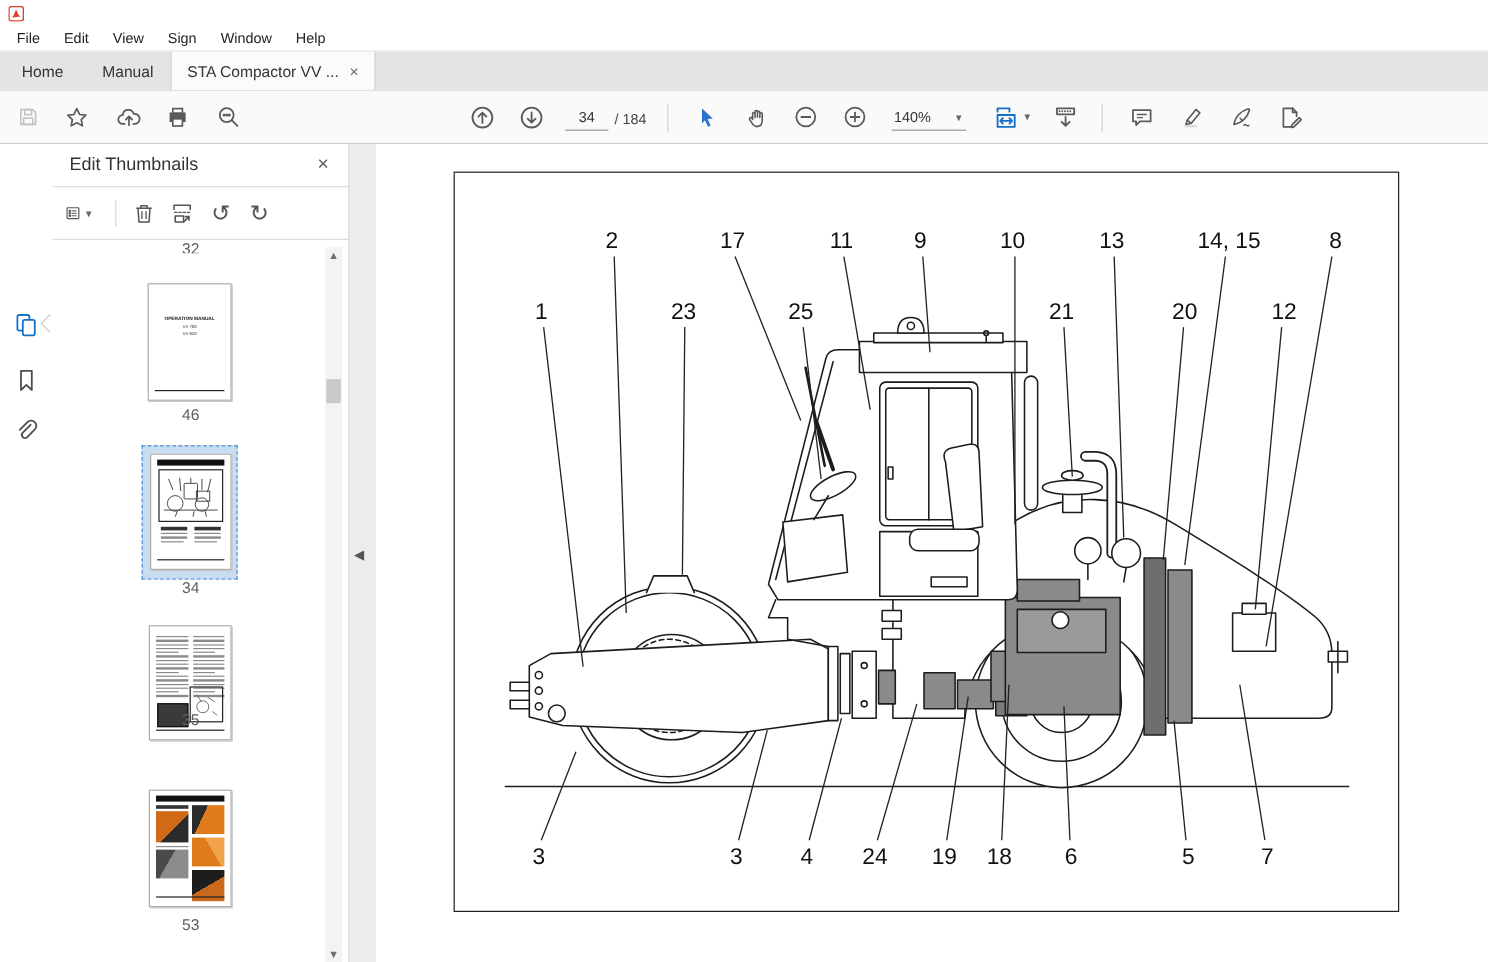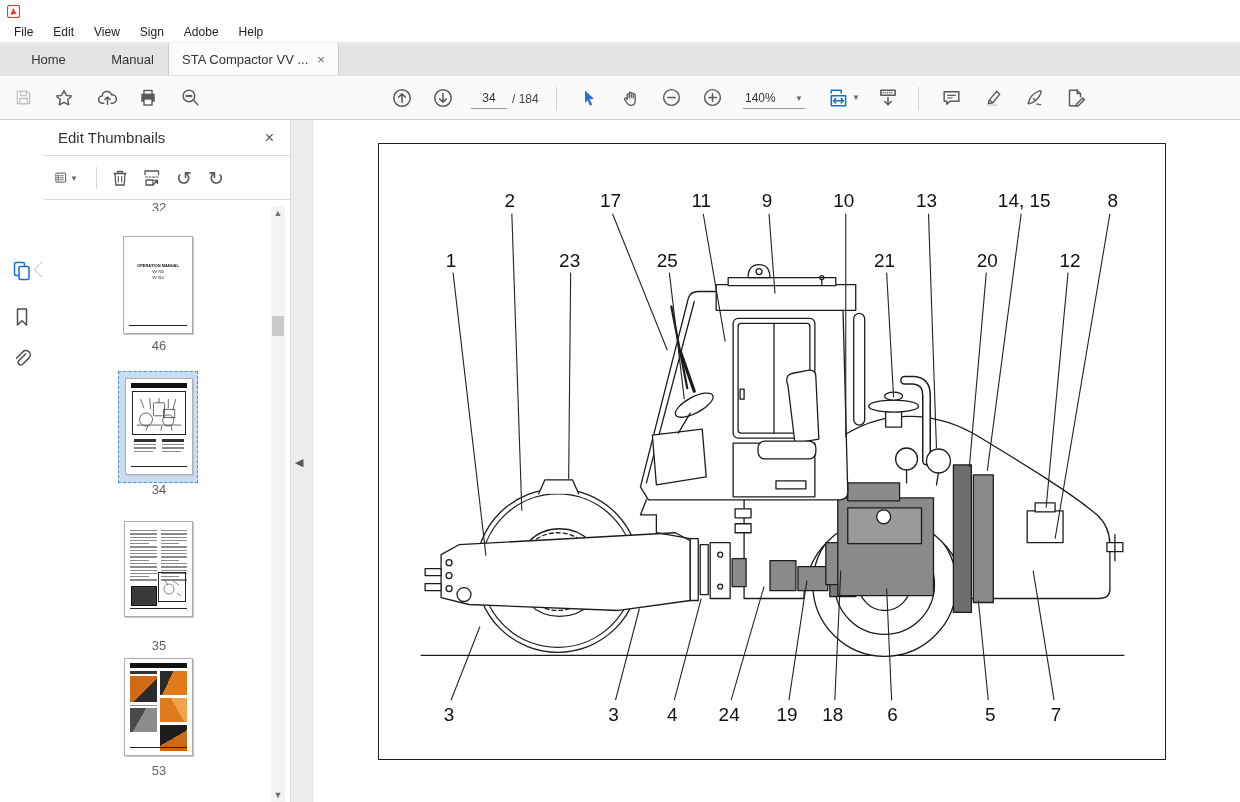--- a/index.html
+++ b/index.html
@@ -7,21 +7,21 @@
     font-family:"Liberation Sans", sans-serif; }
   
   .titlebar { height:22px; display:flex; align-items:center; gap:6px; padding-left:7px;
     font-size:12px; color:#101010; background:#fff; }
   .menubar { height:20px; display:flex; align-items:center; padding-left:4px;
     font-size:12px; color:#222; background:#fff; }
   .menu-item { padding:1px 10px; cursor:default; }
   .tabbar { height:33px; background:#e4e4e4; display:flex; align-items:stretch;
     border-top:1px solid #efefef; }
   .tab { width:71px; display:flex; align-items:center; justify-content:center;
-    font-size:13px; color:#333;margin-left:13px; }
+    font-size:13px; color:#333; }
   .tab-doc { width:171px; background:#fbfbfb; border-left:1px solid #cccccc;
     border-right:1px solid #cccccc; gap:9px; font-size:13px; color:#333;
     display:flex; align-items:center; justify-content:center; }
   .tab-close { color:#666; font-size:13px; }
   .toolbar { height:45px; background:#fafafa; border-top:1px solid #e2e2e2;
     border-bottom:1px solid #cfcfcf; position:relative; }
   .tbtn { position:absolute; top:50%; transform:translateY(-50%);
     width:30px; height:30px; display:flex; align-items:center; justify-content:center; }
   .tb-divider { position:absolute; top:11px; width:1px; height:23px; background:#d2d2d2; }
   .page-input { position:absolute; left:471px; top:12px; width:36px; height:21px;
@@ -84,21 +84,21 @@
     <rect x="0.5" y="0.5" width="12" height="12" rx="2" fill="#fff" stroke="#e43e2b" stroke-width="1.2"></rect>
     <path d="M3.2 9.5 C4.5 7.5 5.5 5.5 6 3.5 L7 3.5 C7.3 5.8 8.5 7.8 10 8.8 C8 9.2 5 9.6 3.2 9.5 Z" fill="#e43e2b"></path>
   </svg>
 </div>
 
 <div class="menubar">
     <span class="menu-item">File</span>
     <span class="menu-item">Edit</span>
     <span class="menu-item">View</span>
     <span class="menu-item">Sign</span>
-    <span class="menu-item">Adobe</span>
+    <span class="menu-item">Window</span>
     <span class="menu-item">Help</span>
   </div>
 
 <div class="tabbar">
   <div class="tab">Home</div>
   <div class="tab">Manual</div>
   <div class="tab-doc">
     <span>STA Compactor VV ...</span>
     <span class="tab-close">×</span>
   </div>
@@ -371,21 +371,21 @@
             </div>
           </div>
           <div style="position:absolute;left:6px;bottom:10px;width:26px;height:20px;background:#3a3a3a;border:1px solid #111"></div>
       <div style="position:absolute;right:6px;bottom:14px;width:28px;height:30px;border:1px solid #222">
         <svg width="100%" height="100%" viewBox="0 0 26 28" fill="none" stroke="#555" stroke-width="0.7">
               <circle cx="10" cy="16" r="5"></circle>
               <path d="M14 8 l6 4 M5 6 l4 6 M18 20 l4 3"></path>
             </svg></div>
       <div class="mini-rule"></div>
         </div>
-        <div class="thumb-label" style="top: 472px; margin-top: 46px;">35</div>
+        <div class="thumb-label" style="top: 472px;">35</div>
         <div class="thumb-page" style="left: 80px; top: 538px; width: 69px; height: 98px;">
           <div style="height:5px;background:#111;margin:4px 5px 3px 5px"></div>
     <div style="display:flex;gap:3px;margin:2px 5px 0 5px">
       <div style="flex:1">
               <div class="bar h" style="margin:0 0 2px"></div>
         <div style="height:26px;background:linear-gradient(135deg,#d06a17 55%,#2b2b2b 55%)"></div>
         <div class="bar" style="margin:3px 0 2px"></div>
         <div style="height:24px;background:linear-gradient(120deg,#4a4a4a 40%,#8c8c8c 40%)"></div>
             </div>
       <div style="flex:1">

